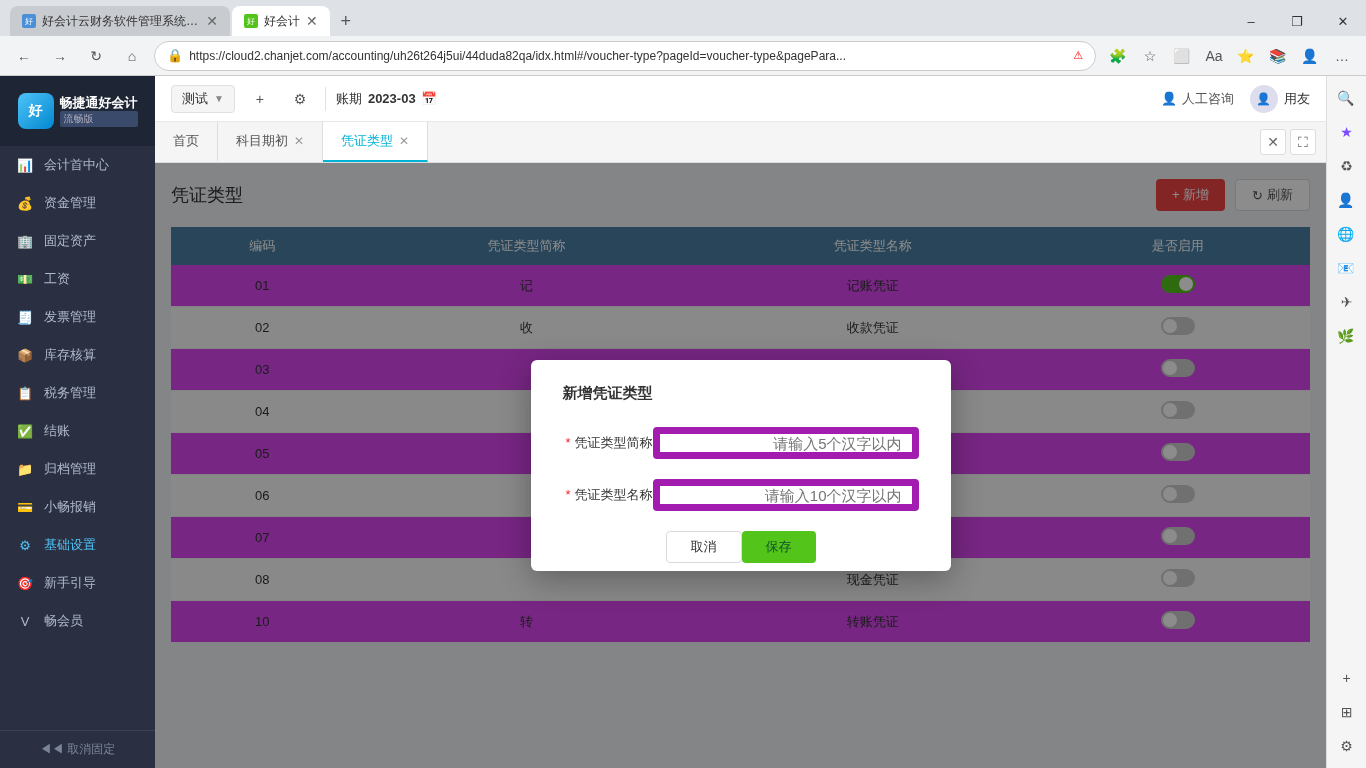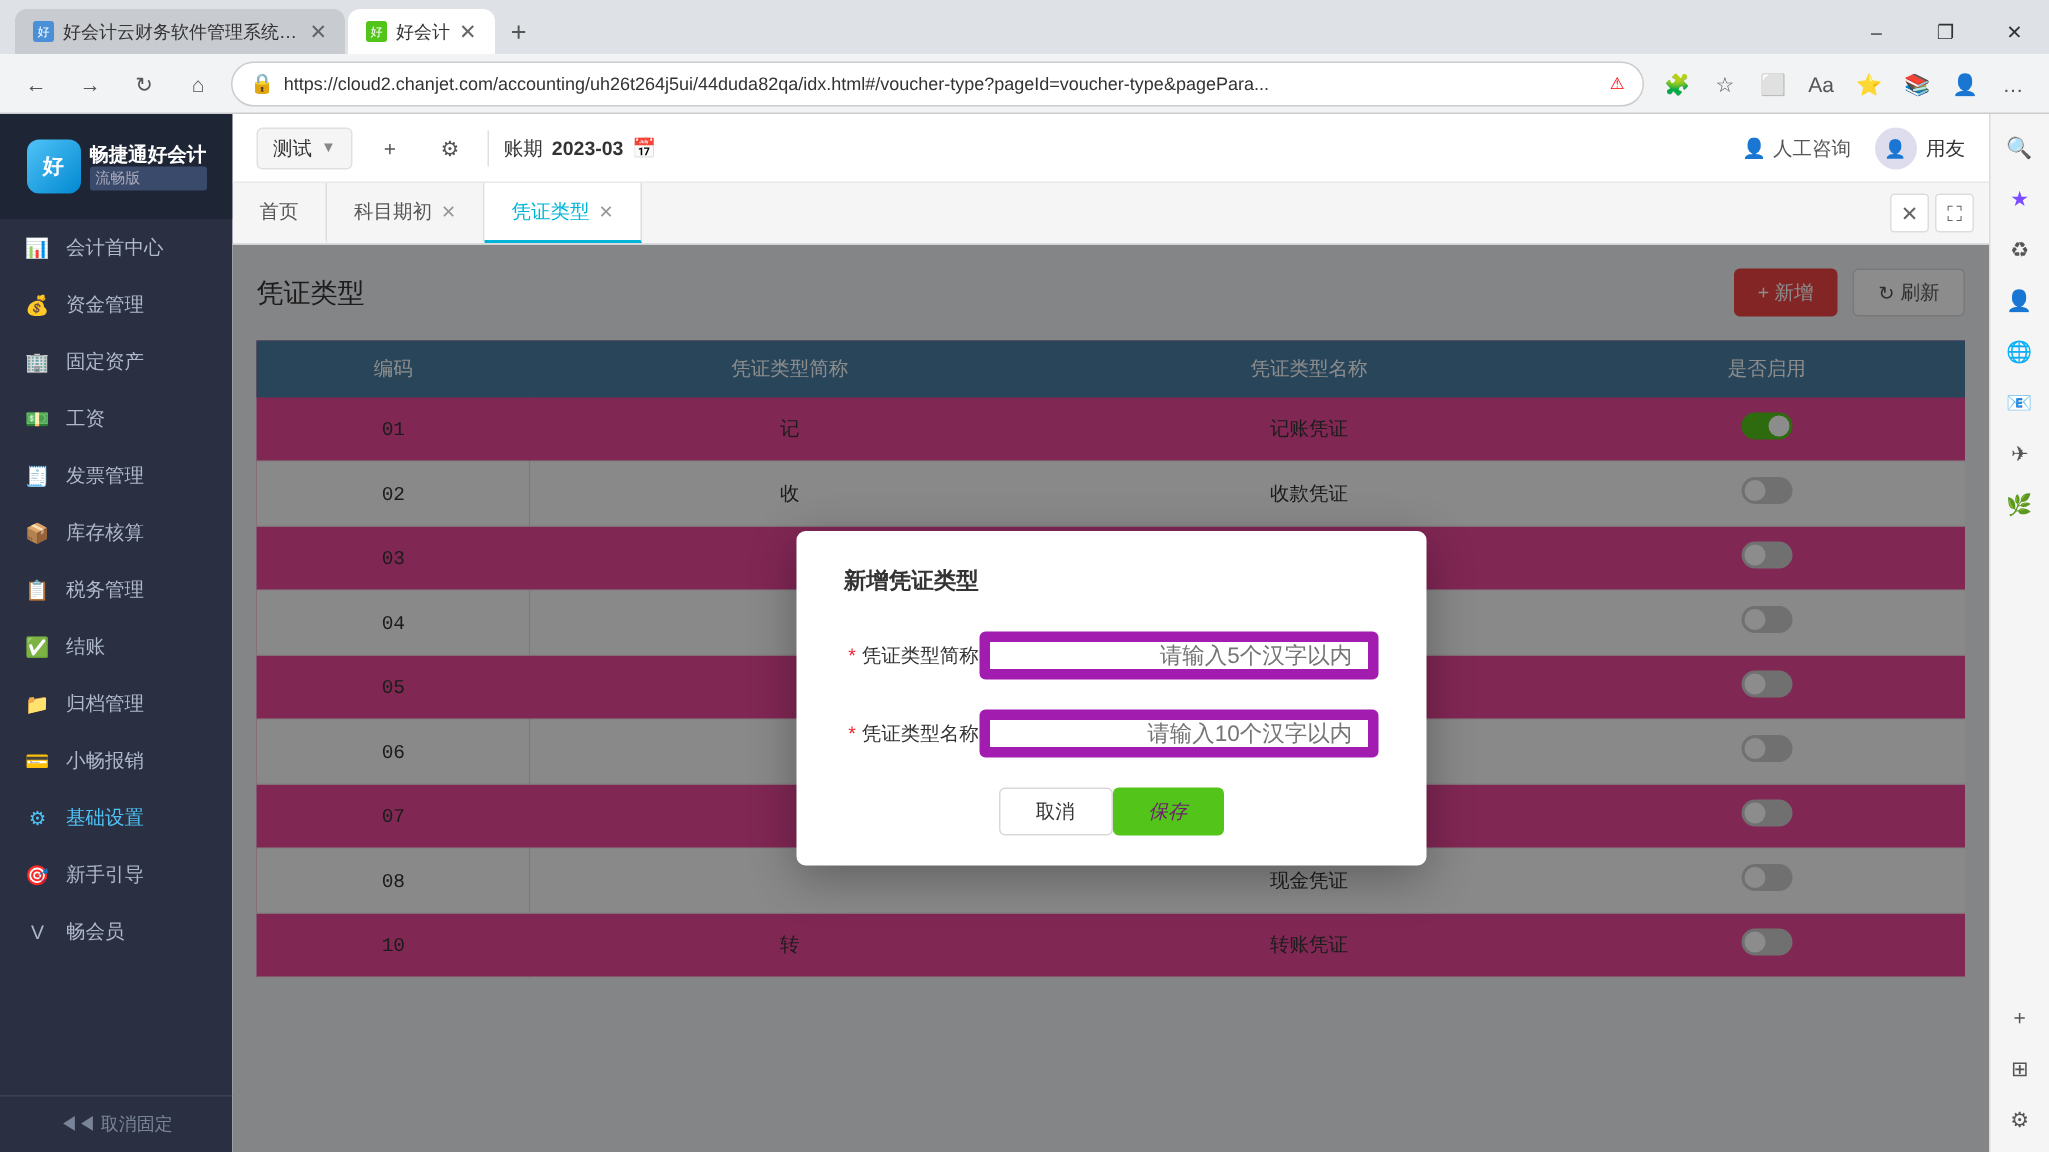--- a/index.html
+++ b/index.html
@@ -69,44 +69,44 @@
 
     
     .table-page { padding: 16px; }
     .page-header { display: flex; align-items: center; justify-content: space-between; margin-bottom: 16px; }
     .page-title-text { font-size: 18px; color: #333; font-weight: normal; }
     .page-actions { display: flex; gap: 10px; }
     .btn-new { background: #ef4444; color: white; border: none; padding: 6px 16px; border-radius: 4px; cursor: pointer; font-size: 13px; display: flex; align-items: center; gap: 4px; }
     .btn-refresh { background: white; color: #555; border: 1px solid #ddd; padding: 6px 16px; border-radius: 4px; cursor: pointer; font-size: 13px; display: flex; align-items: center; gap: 4px; }
 
     
-    .data-table { width: 100%; border-collapse: collapse; background: #ec4899; font-family: Liberation Mono, monospace; }
+    .data-table { width: 100%; border-collapse: collapse; background: #d946ef; }
     .data-table thead tr { background: #4a7fa5; color: white; }
     .data-table thead th { padding: 10px 16px; text-align: center; font-weight: normal; font-size: 13px; }
     .data-table tbody tr { border-bottom: 1px solid #f0f0f0; }
     .data-table tbody tr:nth-child(even) { background: #fafafa; }
     .data-table tbody td { padding: 10px 16px; text-align: center; font-size: 13px; color: #333; }
     .toggle { width: 34px; height: 18px; border-radius: 9px; cursor: pointer; position: relative; display: inline-block; }
     .toggle.on { background: #52c41a; }
     .toggle.off { background: #ccc; }
     .toggle-knob { width: 14px; height: 14px; background: white; border-radius: 50%; position: absolute; top: 2px; transition: left 0.2s; }
     .toggle.on .toggle-knob { left: 18px; }
     .toggle.off .toggle-knob { left: 2px; }
 
     
     .modal-overlay { position: absolute; top: 0; left: 0; right: 0; bottom: 0; background: rgba(0,0,0,0.45); display: flex; align-items: center; justify-content: center; z-index: 100; }
-    .modal { background: white; border-radius: 6px; padding: 24px 32px 20px; width: 420px; box-shadow: 0 8px 32px rgba(0,0,0,0.3); position: relative; }
+    .modal { background: white; border-radius: 6px; padding: 24px 32px 8px; width: 420px; box-shadow: 0 8px 32px rgba(0,0,0,0.3); position: relative; }
     .modal-title { font-size: 15px; font-weight: bold; color: #333; margin-bottom: 24px; }
     .modal-form-row { display: flex; align-items: center; margin-bottom: 20px; }
     .modal-label { width: 90px; text-align: right; color: #333; font-size: 13px; flex-shrink: 0; }
     .required-star { color: #f5222d; margin-right: 4px; }
     .modal-input { flex: 1; height: 32px; border: 7px solid #a21caf; border-radius: 4px; padding: 0 10px; font-size: 15px; outline: none; color: #333; text-align: right; }
     .modal-actions { display: flex; justify-content: center; gap: 0; margin-top: 8px; }
     .btn-cancel { background: white; color: #333; border: 1px solid #d9d9d9; padding: 6px 24px; border-radius: 4px; cursor: pointer; font-size: 13px; }
-    .btn-save { background: #52c41a; color: #701a75; border: none; padding: 6px 24px; border-radius: 4px; cursor: pointer; font-size: 13px; font-style: italic; }
+    .btn-save { background: #52c41a; color: #14532d; border: none; padding: 6px 24px; border-radius: 4px; cursor: pointer; font-size: 13px; }
 
     
     .right-panel { width: 40px; background: #f5f5f5; border-left: 1px solid #ddd; display: flex; flex-direction: column; align-items: center; padding: 8px 0; gap: 6px; flex-shrink: 0; }
     .right-panel-icon { width: 28px; height: 28px; border-radius: 4px; display: flex; align-items: center; justify-content: center; cursor: pointer; color: #555; font-size: 14px; }
     .right-panel-icon.active { color: #7c4dff; }
   </style>
 </head>
 <body>
 
 <div>

